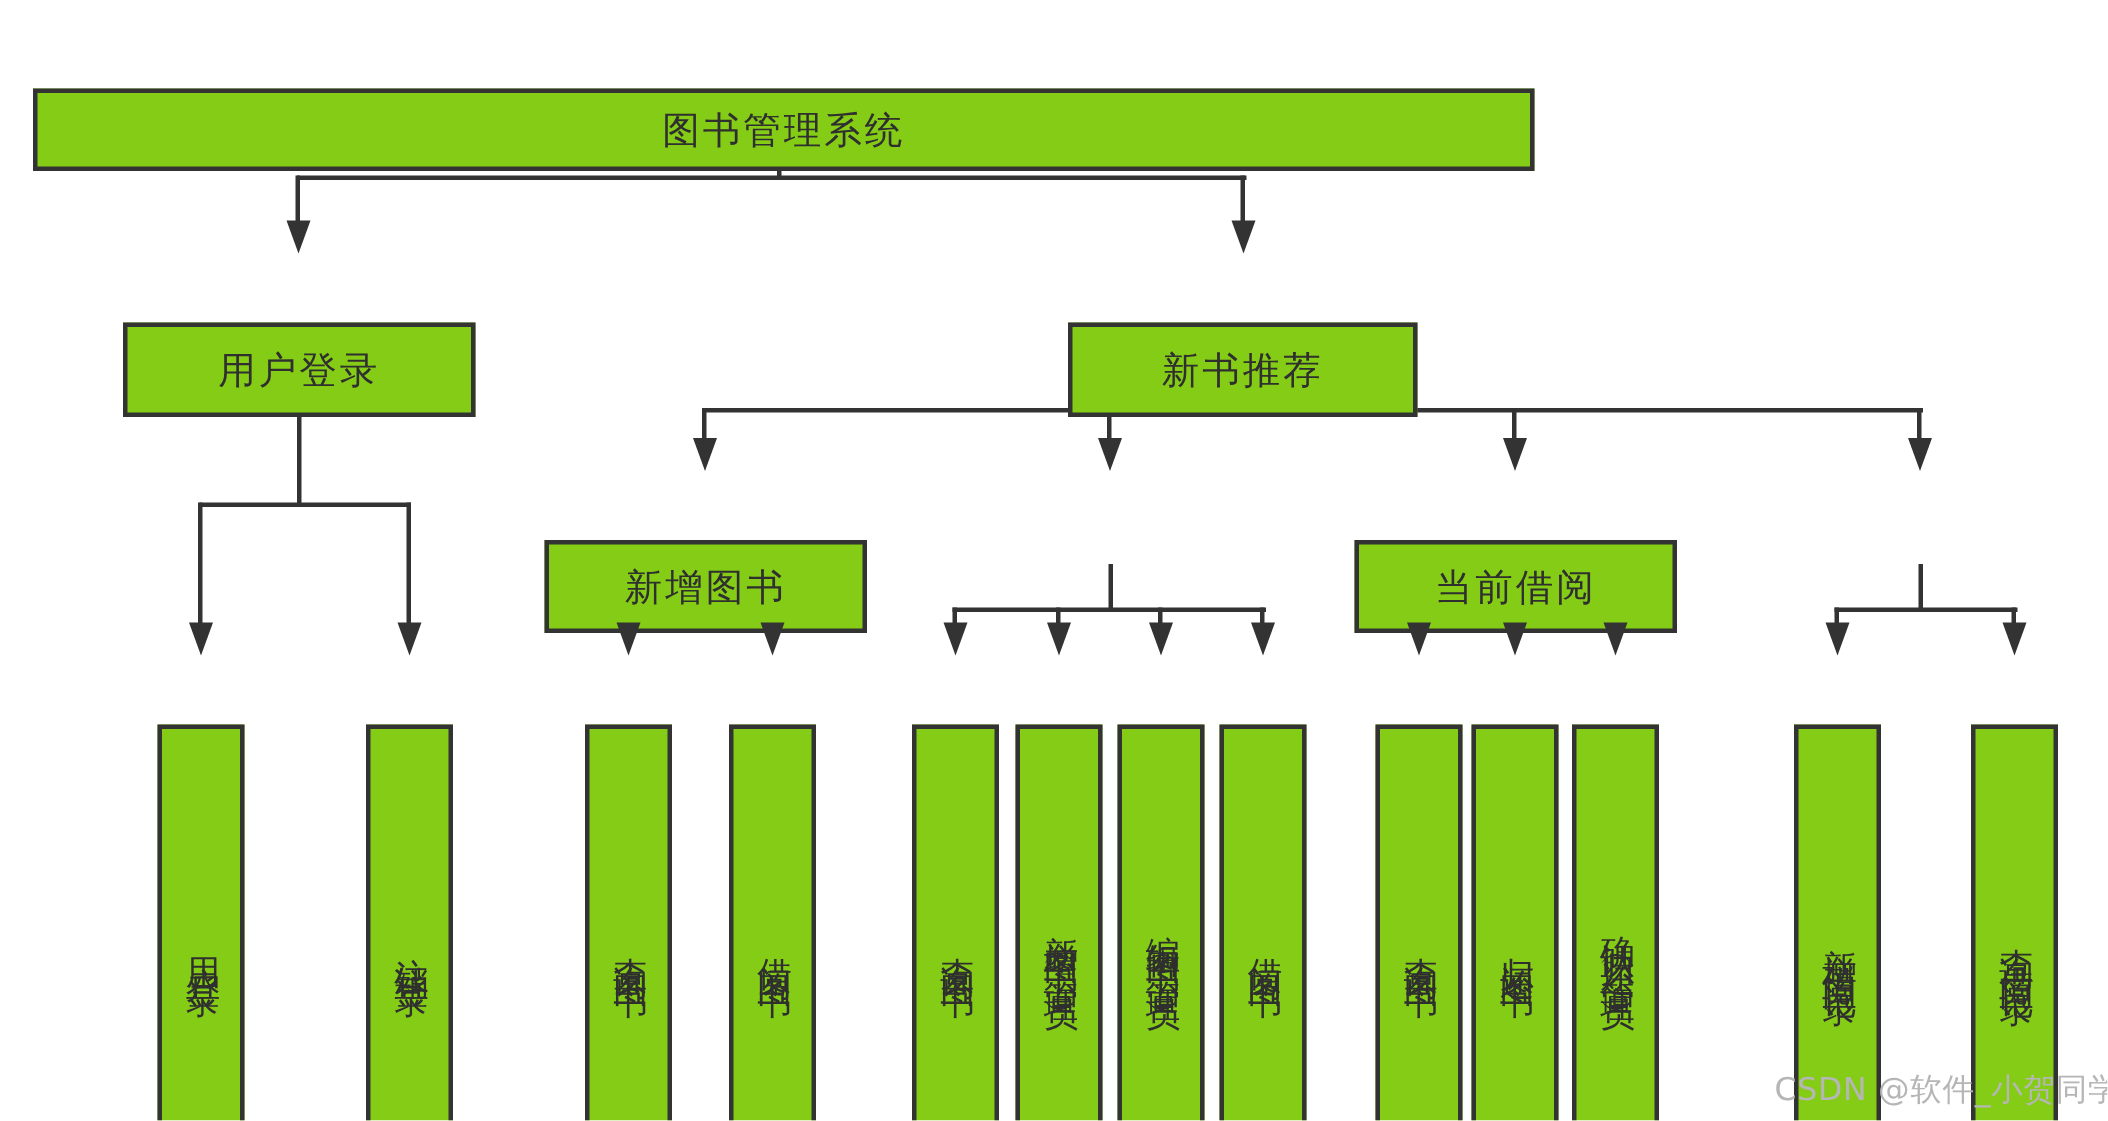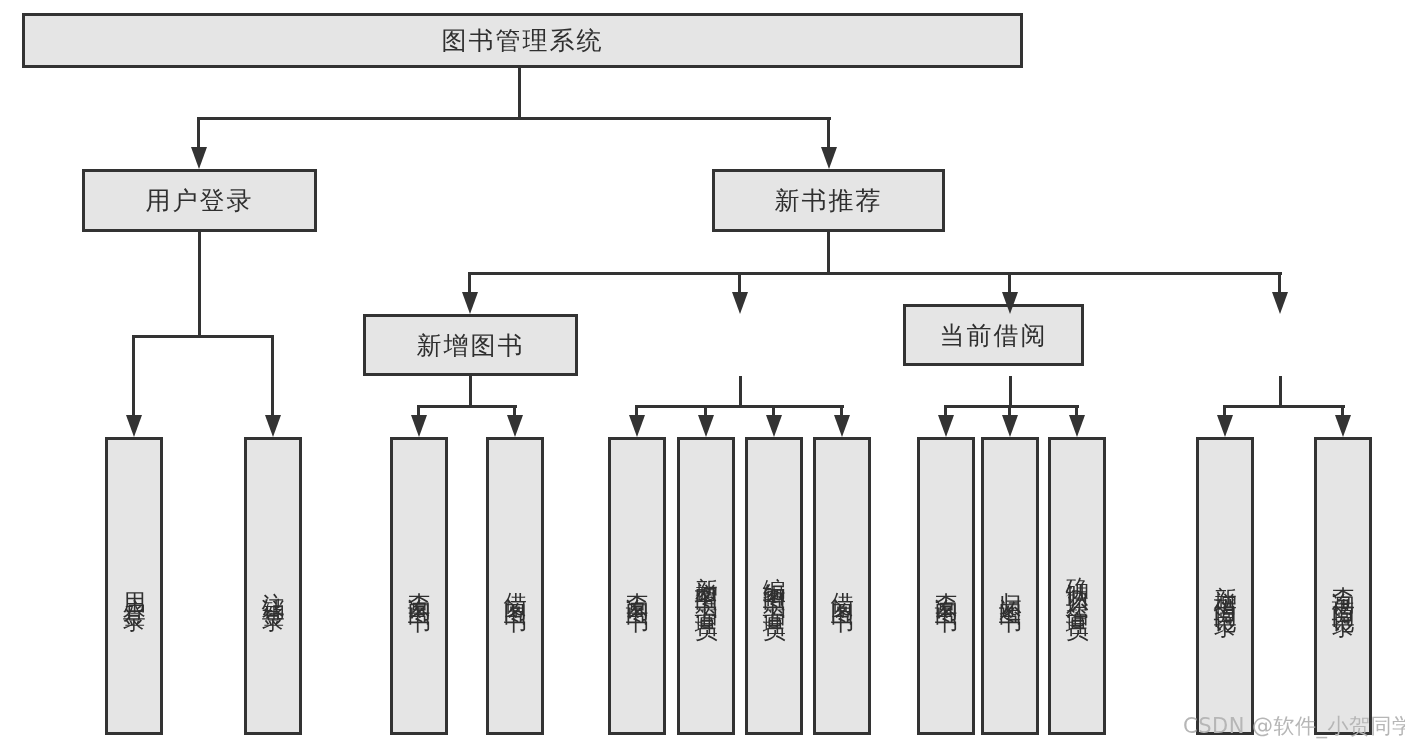--- a/index.html
+++ b/index.html
@@ -2,22 +2,22 @@
 <html><head>
 <meta charset="utf-8">
 <style>
   html,body { margin:0; padding:0; background:#ffffff; }
   .canvas {
     position:relative; width:1405px; height:747px; background:#ffffff;
     font-family:"DejaVu Sans","Liberation Sans",sans-serif; overflow:hidden;
   }
   .box {
     position:absolute; box-sizing:border-box; border:3px solid #333333;
-    background:#e5e5e5; display:flex; align-items:center; justify-content:center;
-    color:#2f2f2f; z-index:2;
+    background:#84cc16; display:flex; align-items:center; justify-content:center;
+    color:#2f2f2f; z-index:2;margin-top:46px;
   }
   .h-label { font-size:25px; letter-spacing:2px; white-space:nowrap; }
   .vtext {
     writing-mode:vertical-rl; text-orientation:mixed;
     font-size:23px; letter-spacing:6px; line-height:1.2; color:#2f2f2f;
   }
   .vl { position:absolute; width:3px; background:#333333; z-index:1; }
   .hl { position:absolute; height:3px; background:#333333; z-index:1; }
   .ah {
     position:absolute; width:0; height:0; z-index:3;
@@ -58,21 +58,21 @@
   <div class="vl" style="left:468px; top:272px; height:22px;"></div>
   <div class="ah" style="left:462px; top:292px;"></div>
   <div class="vl" style="left:738px; top:272px; height:22px;"></div>
   <div class="ah" style="left:732px; top:292px;"></div>
   <div class="vl" style="left:1008px; top:272px; height:22px;"></div>
   <div class="ah" style="left:1002px; top:292px;"></div>
   <div class="vl" style="left:1278px; top:272px; height:22px;"></div>
   <div class="ah" style="left:1272px; top:292px;"></div>
 
   <div class="box h-label" style="left:363px; top:314px; width:215px; height:62px;">新增图书</div>
-  <div class="box h-label" style="left:903px; top:304px; width:181px; height:62px;text-align:right;">当前借阅</div>
+  <div class="box h-label" style="left:903px; top:314px; width:215px; height:62px;text-align:right;">当前借阅</div>
 
   <div class="vl" style="left:469px; top:376px; height:32px;"></div>
   <div class="hl" style="left:417px; top:405px; width:100px;"></div>
   <div class="vl" style="left:417px; top:405px; height:12px;"></div>
   <div class="ah" style="left:411px; top:415px;"></div>
   <div class="vl" style="left:513px; top:405px; height:12px;"></div>
   <div class="ah" style="left:507px; top:415px;"></div>
 
   <div class="vl" style="left:739px; top:376px; height:32px;"></div>
   <div class="hl" style="left:635px; top:405px; width:209px;"></div>

